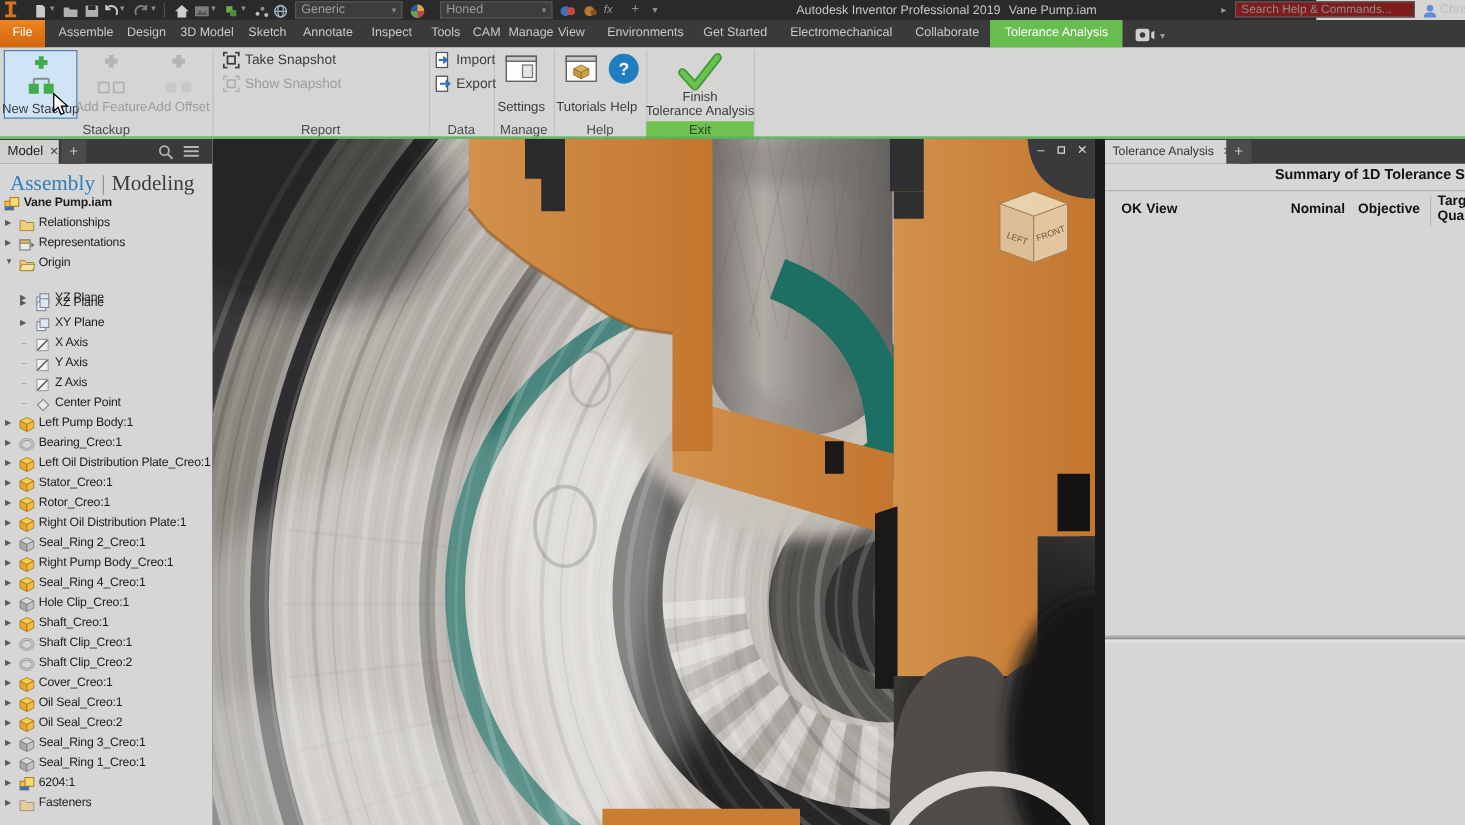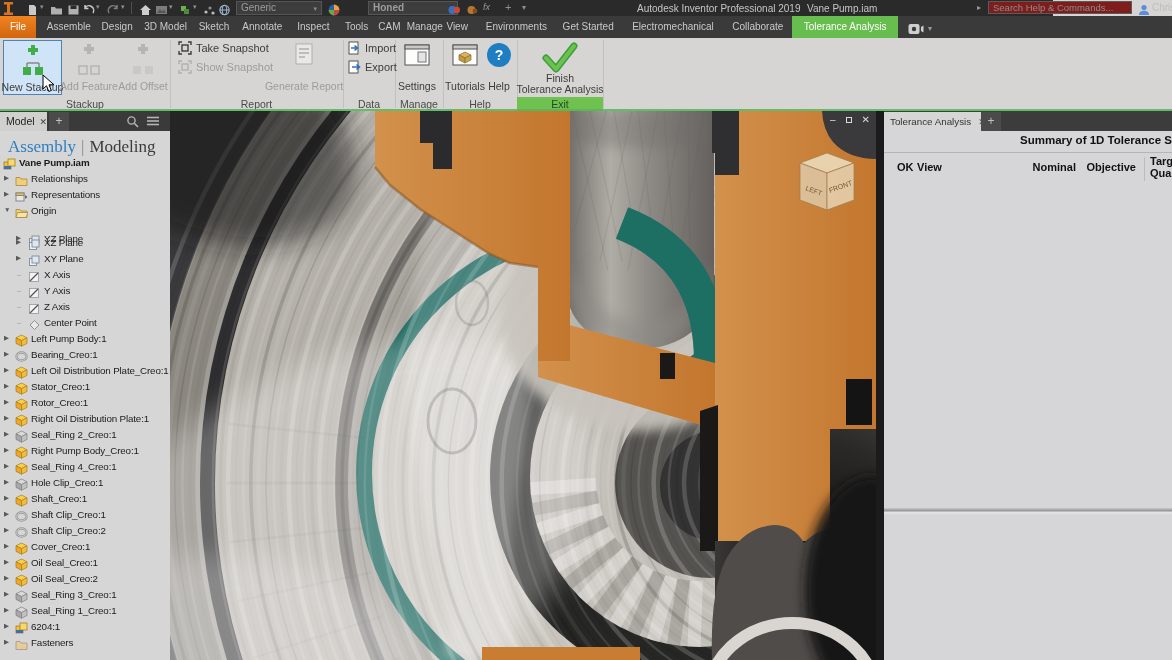--- a/index.html
+++ b/index.html
@@ -124,21 +124,21 @@
           <ellipse cx="6.5" cy="6" rx="2.2" ry="4.6" fill="none" stroke="#9fb3c8" stroke-width="1"></ellipse>
           <line x1="1.9" y1="6" x2="11.1" y2="6" stroke="#9fb3c8" stroke-width="1"></line>
         </svg></span>
       <div class="combo" style="left: 236px; width: 86px;"><span>Generic</span><span class="carat">▾</span></div>
       <span class="qat-icon" style="left: 328px; top: 2px;"><svg width="12" height="12" viewBox="0 0 12 12">
           <circle cx="6" cy="6" r="5.4" fill="#2a5fa8"></circle>
           <path d="M6,6 L6,0.6 A5.4,5.4 0 0 1 11.4,6 Z" fill="#e8a33d"></path>
           <path d="M6,6 L11.4,6 A5.4,5.4 0 0 1 6,11.4 Z" fill="#c54545"></path>
           <path d="M6,6 L6,11.4 A5.4,5.4 0 0 1 0.6,6 Z" fill="#67a844"></path>
         </svg></span>
-      <div class="combo" style="left: 368px; width: 90px; font-weight: bold;"><span>Honed</span><span class="carat">▾</span></div>
+      <div class="combo" style="left: 352px; width: 90px;"><span>Honed</span><span class="carat">▾</span></div>
       <span class="qat-icon" style="left: 448px; top: 2px;"><svg width="13" height="12" viewBox="0 0 13 12">
           <circle cx="4.5" cy="6" r="4" fill="#3a6fc4"></circle>
           <circle cx="8.8" cy="6" r="3.2" fill="#c44a3a"></circle>
         </svg></span>
       <span class="qat-icon" style="left: 466px; top: 2px;"><svg width="13" height="12" viewBox="0 0 13 12">
           <circle cx="5.5" cy="6" r="4" fill="#b8762f"></circle>
           <circle cx="9" cy="7" r="2.4" fill="#804f1d"></circle>
         </svg></span>
       <span style="position: absolute; left: 483px; top: 2px; color: rgb(154, 154, 154); font-size: 9px; font-style: italic;">fx</span>
       <span style="position: absolute; left: 505px; top: 1px; color: rgb(143, 143, 143); font-size: 11px;">+</span>
@@ -229,29 +229,20 @@
         <span class="rlabel">Take Snapshot</span>
       </div>
       <div class="rowbtn disabled" style="left: 178px; top: 22px;">
         <span style="position: absolute; left: 0px; top: 0px;"><svg width="14" height="14" viewBox="0 0 14 14">
             <g stroke="#b0afad" stroke-width="1.4" fill="none">
               <path d="M1,4 V1 H4 M10,1 H13 V4 M13,10 V13 H10 M4,13 H1 V10"></path>
               <rect x="4" y="4" width="6" height="6"></rect>
             </g>
           </svg></span>
         <span class="rlabel">Show Snapshot</span>
-      </div>
-      <div class="bigbtn disabled" style="left: 266px; width: 76px;">
-        <div style="margin-top: 2px;"><svg width="24" height="26" viewBox="0 0 24 26">
-            <rect x="4" y="2" width="16" height="20" fill="#e9e8e6" stroke="#b0afad"></rect>
-            <line x1="7" y1="7" x2="17" y2="7" stroke="#b0afad" stroke-width="1.5"></line>
-            <line x1="7" y1="11" x2="17" y2="11" stroke="#b0afad" stroke-width="1.5"></line>
-            <line x1="7" y1="15" x2="13" y2="15" stroke="#b0afad" stroke-width="1.5"></line>
-          </svg></div>
-        <div class="blabel">Generate Report</div>
       </div>
       <div class="rowbtn" style="left: 347px; top: 3px;">
         <span style="position: absolute; left: 0px; top: 0px;"><svg width="14" height="14" viewBox="0 0 14 14">
             <rect x="2" y="1" width="9" height="12" fill="#fff" stroke="#555"></rect>
             <path d="M4,7 h6 M7.5,4.5 L10.5,7 L7.5,9.5" stroke="#2f6fbd" stroke-width="1.6" fill="none"></path>
           </svg></span>
         <span class="rlabel">Import</span>
       </div>
       <div class="rowbtn" style="left: 347px; top: 22px;">
         <span style="position: absolute; left: 0px; top: 0px;"><svg width="14" height="14" viewBox="0 0 14 14">

